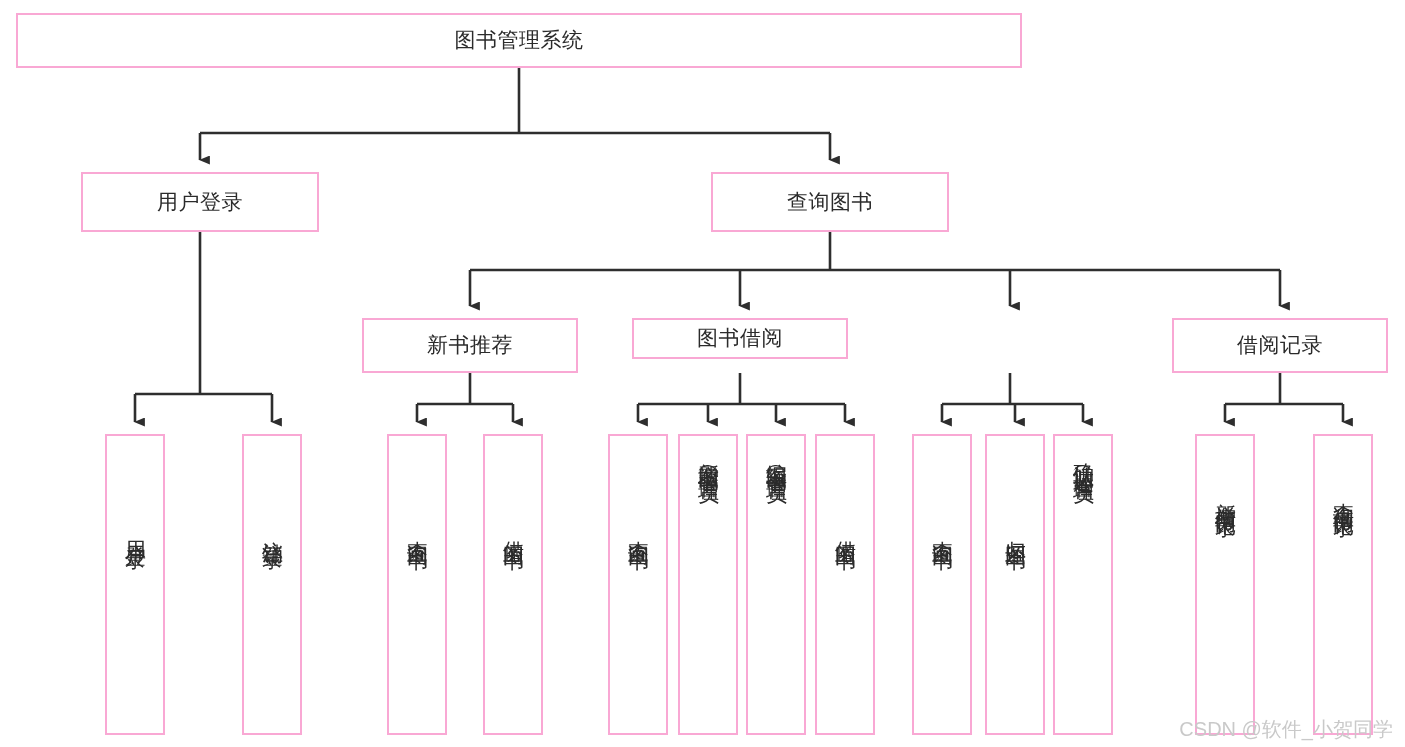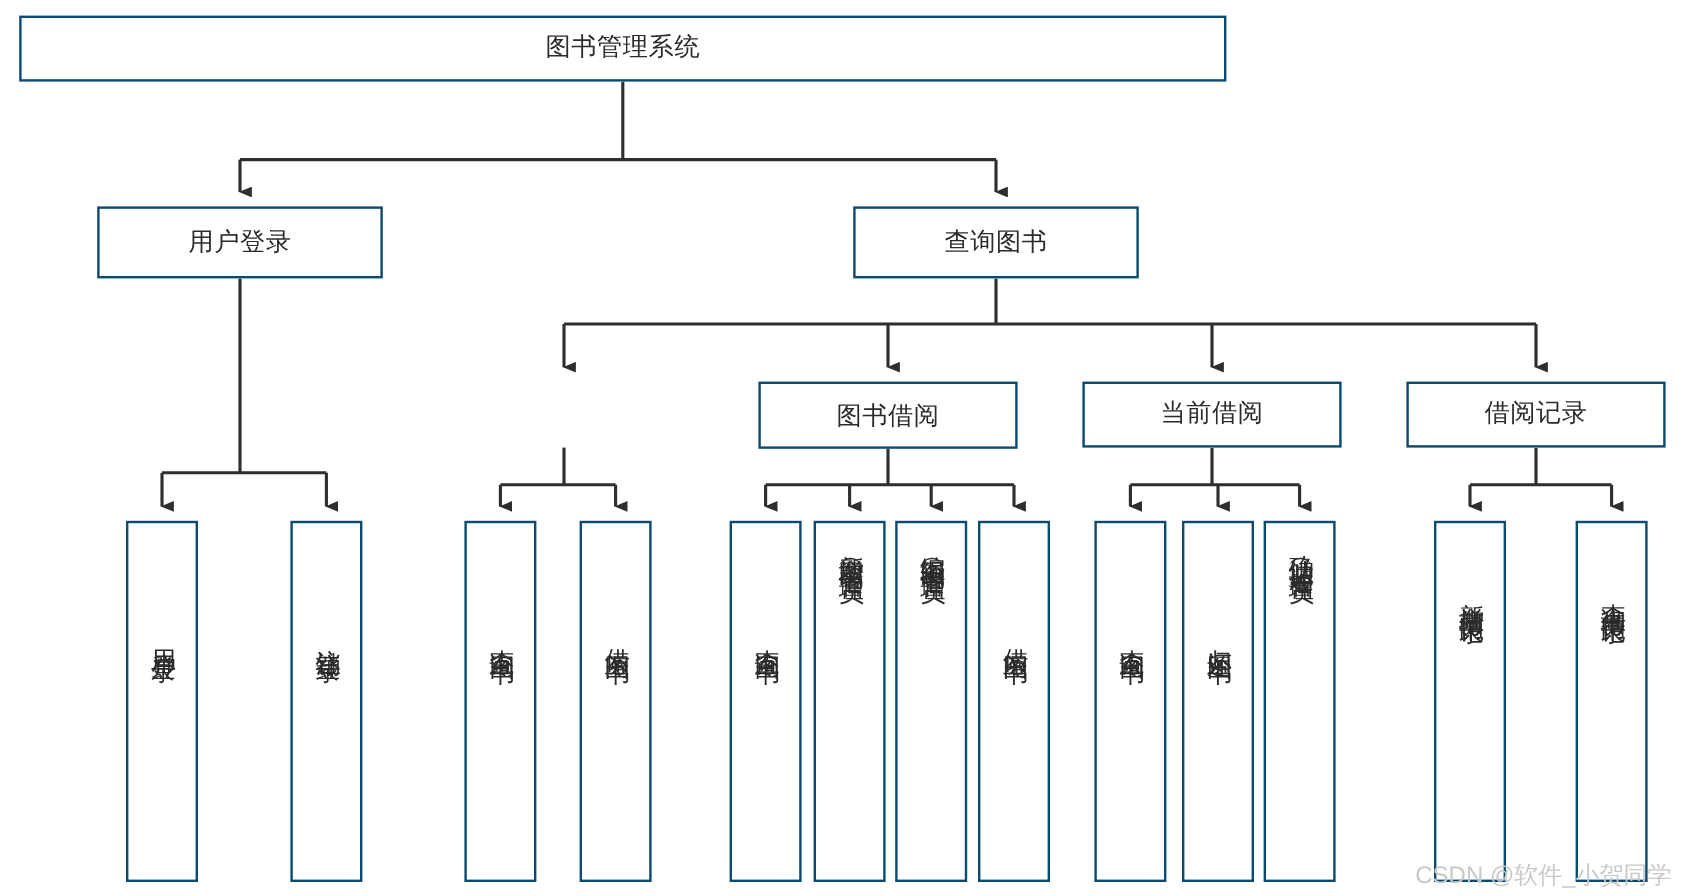--- a/index.html
+++ b/index.html
@@ -21,21 +21,21 @@
     position: absolute;
     left: 0;
     top: 0;
     width: 1405px;
     height: 747px;
   }
   .node {
     position: absolute;
     box-sizing: border-box;
     background: #ffffff;
-    border: 2px solid #0c4a6e;
+    border: 2px solid #f9a8d4;
     display: flex;
     align-items: center;
     justify-content: center;
     z-index: 3;
   }
   .node .label {
     color: #2b2b2b;
     line-height: 1.18;
     text-align: center;
     letter-spacing: 0.5px;
@@ -123,25 +123,25 @@
     <span class="label">图书管理系统</span>
   </div>
 
   <div class="node h" style="left:81px; top:172px; width:238px; height:60px;">
     <span class="label">用户登录</span>
   </div>
   <div class="node h" style="left:711px; top:172px; width:238px; height:60px;">
     <span class="label">查询图书</span>
   </div>
 
-  <div class="node h" style="left:632px; top:318px; width:216px; height:56px;font-family:Liberation Serif, serif;">
+  <div class="node h" style="left:362px; top:318px; width:216px; height:55px;">
+    <span class="label">新书推荐</span>
+  </div>
+  <div class="node h" style="left:632px; top:318px; width:216px; height:41px;">
     <span class="label">图书借阅</span>
-  </div>
-  <div class="node h" style="left:902px; top:318px; width:216px; height:55px;">
-    <span class="label">当前借阅</span>
   </div>
   <div class="node h" style="left:1172px; top:318px; width:216px; height:55px;">
     <span class="label">借阅记录</span>
   </div>
 
   <div class="node v" style="left:105px; top:434px; width:60px; height:301px;">
     <span class="label" style="margin-top:88px;">用户登录</span>
   </div>
   <div class="node v" style="left:242px; top:434px; width:60px; height:301px;">
     <span class="label" style="margin-top:88px;">注销登录</span>

